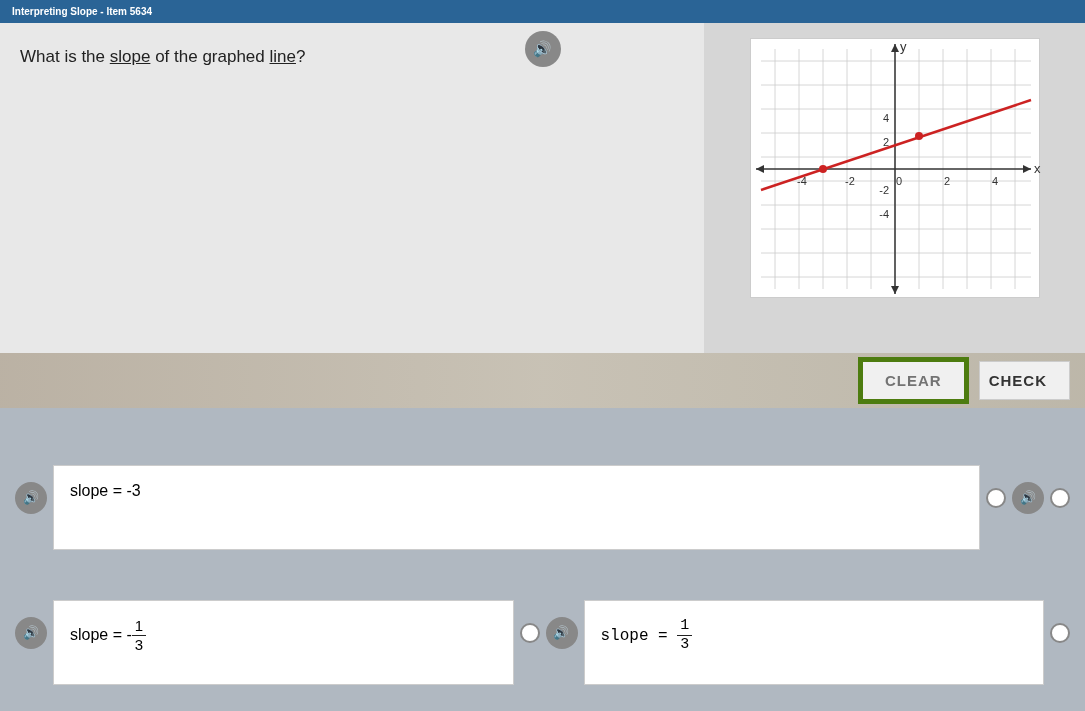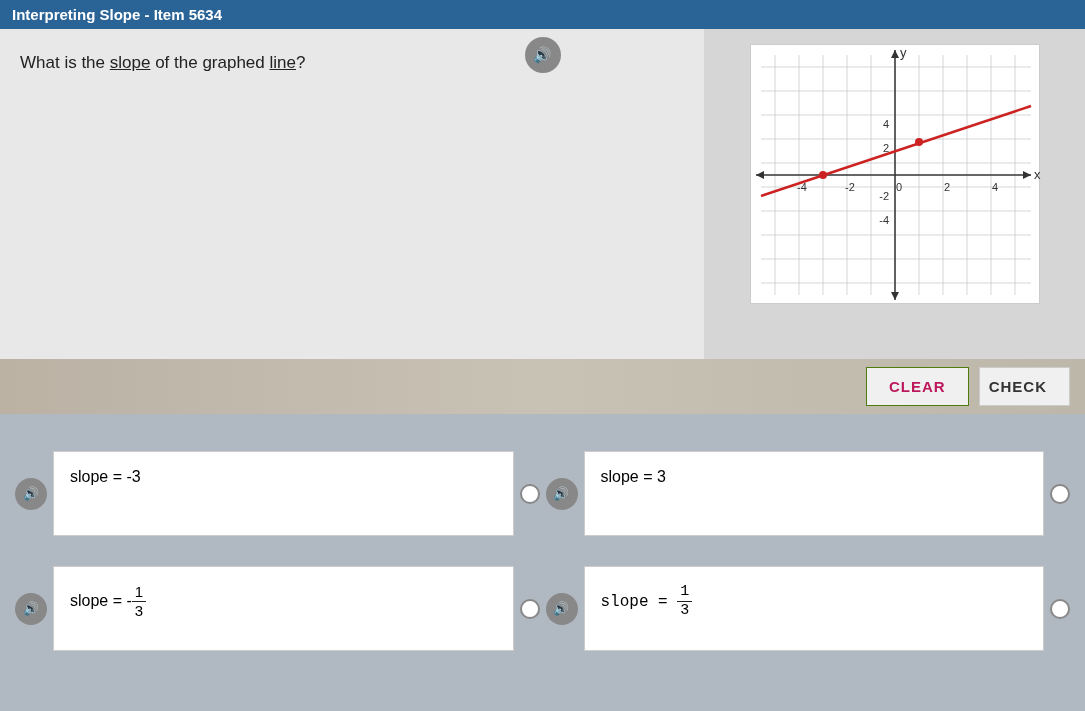--- a/index.html
+++ b/index.html
@@ -9,21 +9,21 @@
       width: 1085px;
       height: 711px;
       overflow: hidden;
       position: relative;
     }
 
     
     .title-bar {
       background: #2a6496;
       color: white;
-      font-size: 15px;
+      font-size: 10px;
       font-weight: bold;
       padding: 6px 12px;
       width: 100%;
     }
 
     
     .question-panel {
       background: #e8e8e8;
       width: 704px;
       min-height: 320px;
@@ -56,22 +56,22 @@
       padding: 10px 22px;
       font-size: 15px;
       font-weight: bold;
       border: none;
       cursor: pointer;
       letter-spacing: 1px;
     }
 
     .btn-clear {
       background: #f0f0f0;
-      color: #be185d;
-      border: 1px solid #4d7c0f;
+      color: #737373;
+      border: 5px solid #4d7c0f;
     }
 
     .btn-check {
       background: #f0f0f0;
       color: #333;
       border: 1px solid #ccc;
       padding-left: 9px;
     }
 
     
@@ -320,23 +320,20 @@
       </div>
 
       <div class="row-with-radio">
         <div class="radio-circle"></div>
       </div>
 
       <div class="sound-bubble" style="position: relative; z-index: 5;">
         <span style="color:white;font-size:13px;">🔊</span>
       </div>
 
-      <div class="answer-block">
-        <span style="font-size:16px;">slope = 3</span>
-      </div>
 
       <div class="row-with-radio">
         <div class="radio-circle"></div>
       </div>
     </div>
 
     <div class="answer-row" style="display: flex; flex-direction: row; gap: 6px; align-items: center; margin-top: 22px;">
 
       <div class="sound-bubble" style="position: relative; z-index: 5;">
         <span style="color:white;font-size:13px;">🔊</span>
@@ -387,18 +384,19 @@
   
   .answer-row > .sound-bubble {
     position: relative !important;
     top: 0 !important;
     left: 0 !important;
     flex-shrink: 0;
   }
 
   .answer-row > .answer-block {
     flex: 1;
+    margin-top: 20px;
   }
 
   .answer-row > .row-with-radio {
     flex-shrink: 0;
   }
 </style>
 
 </body></html>

